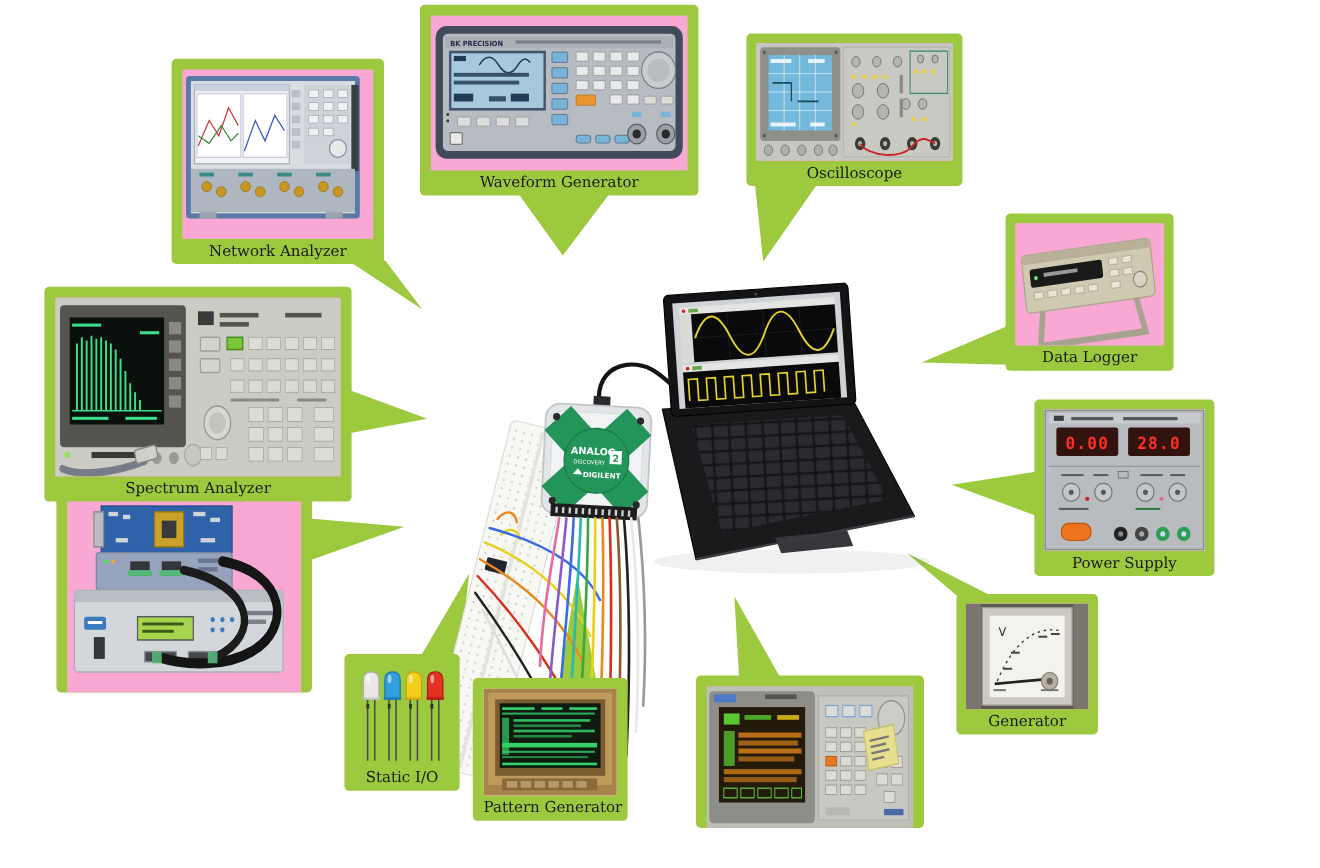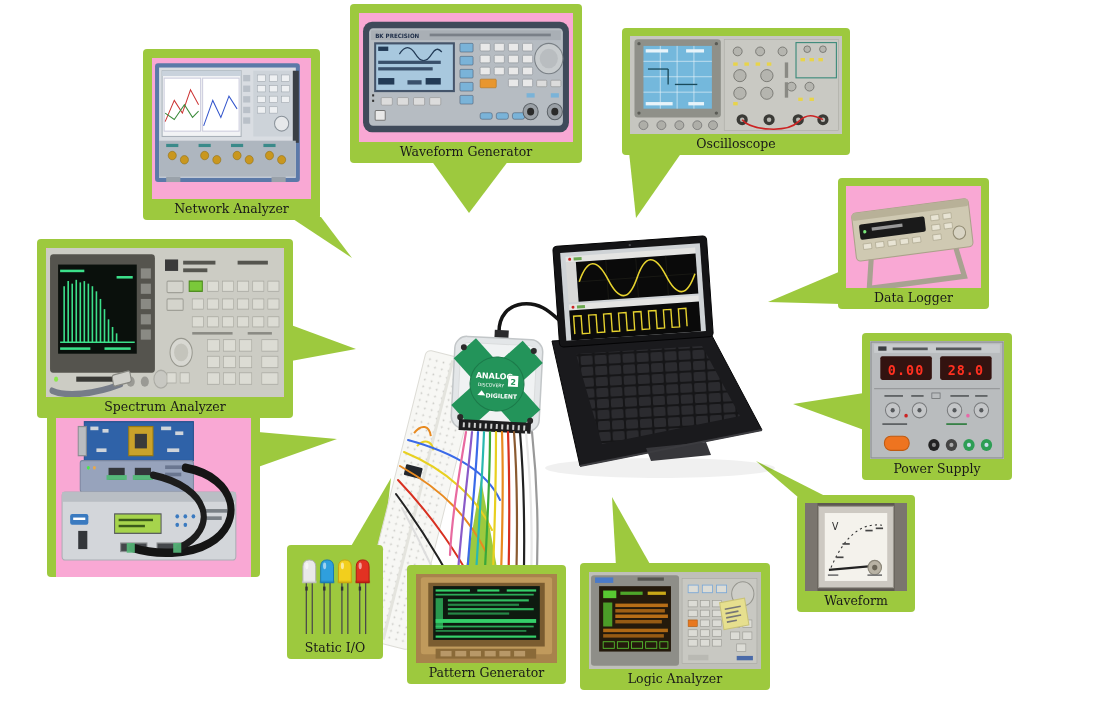--- a/index.html
+++ b/index.html
@@ -10,26 +10,26 @@
   .tails{z-index:1}
   .center{z-index:1}
   .co{position:absolute;background:#9dc93e;border-radius:4px;display:flex;flex-direction:column;
        box-sizing:border-box;padding:9px 9px 0;z-index:2;}
   .c-img{flex:1;background:#f9a8d4;overflow:hidden;}
   .c-img.nude{background:transparent;}
   .c-img svg{width:100%;height:100%;}
   .c-label{height:21px;line-height:20px;text-align:center;font-size:12.5px;color:#191919;white-space:nowrap;}
   #co-network{left:143px;top:49px;width:177px;height:171px}
   #co-waveform{left:350px;top:4px;width:232px;height:159px}
-  #co-oscilloscope{left:622px;top:28px;width:228px;height:127px;padding:8px 8px 0}
-  #co-datalogger{left:838px;top:178px;width:151px;height:131px;padding:8px 8px 0}
+  #co-oscilloscope{left:622px;top:28px;width:180px;height:127px;padding:8px 8px 0}
+  #co-datalogger{left:838px;top:178px;width:140px;height:131px;padding:8px 8px 0}
   #co-power{left:862px;top:333px;width:150px;height:147px;padding:8px 8px 0}
   #co-voltmeter{left:797px;top:495px;width:118px;height:117px;padding:8px 8px 0}
   #co-logic{left:580px;top:563px;width:190px;height:127px;padding:9px 9px 0}
-  #co-pattern{left:407px;top:565px;width:159px;height:119px;padding:9px 9px 0}
+  #co-pattern{left:394px;top:565px;width:129px;height:119px;padding:9px 9px 0}
   #co-staticio{left:287px;top:545px;width:96px;height:114px;padding:8px 4px 0}
   #co-protocol{left:47px;top:403px;width:213px;height:174px}
   #co-spectrum{left:37px;top:239px;width:256px;height:179px}
 </style>
 </head>
 <body>
 
 <div class="canvas">
 
   <svg class="lay tails" viewBox="0 0 1100 723">
@@ -463,21 +463,21 @@
           <rect x="30" y="48" width="7" height="1.5" fill="#444"></rect>
         <rect x="58" y="24" width="7" height="1.5" fill="#444"></rect>
           <rect x="68" y="22" width="7" height="1.5" fill="#444"></rect>
         <line x1="23" y1="60" x2="72" y2="56" stroke="#222" stroke-width="2"></line>
         <circle cx="67" cy="58" r="6.5" fill="#b8b2a4" stroke="#8a8578"></circle>
         <circle cx="67" cy="58" r="2.5" fill="#6a6558"></circle>
         <rect x="22" y="64" width="10" height="1.5" fill="#777"></rect>
           <rect x="60" y="64" width="14" height="1.5" fill="#777"></rect>
       </svg>
     </div>
-    <div class="c-label">Waveform</div>
+    <div class="c-label">Generator</div>
   </div>
 
   <div class="co" id="co-logic">
     <div class="c-img">
       <svg viewBox="0 0 170 89" preserveAspectRatio="none">
         <rect x="0" y="0" width="170" height="89" fill="#bfbfb9"></rect>
         <rect x="2" y="3" width="87" height="83" rx="3" fill="#8e8e88"></rect>
         <rect x="6" y="5" width="18" height="5" fill="#4a7ac8"></rect>
           <rect x="48" y="5" width="26" height="3" fill="#55554f"></rect>
         <rect x="10" y="13" width="71" height="60" fill="#241a0c"></rect>
@@ -533,21 +533,20 @@
           <rect x="146" y="77" width="16" height="4" fill="#4a6aa8"></rect>
         <g transform="rotate(-10 143 38)">
             <rect x="131" y="26" width="25" height="25" fill="#e6df8e" stroke="#c9c278"></rect>
           <rect x="135" y="32" width="16" height="1.5" fill="#777"></rect>
             <rect x="135" y="36" width="13" height="1.5" fill="#777"></rect>
             <rect x="135" y="40" width="15" height="1.5" fill="#777"></rect>
             <rect x="135" y="44" width="10" height="1.5" fill="#777"></rect>
           </g>
       </svg>
     </div>
-    <div class="c-label">Logic Analyzer</div>
   </div>
 
   <div class="co" id="co-pattern">
     <div class="c-img">
       <svg viewBox="0 0 115 81" preserveAspectRatio="none">
         <rect x="0" y="0" width="115" height="81" fill="#a8834c"></rect>
         <rect x="4" y="3" width="107" height="70" rx="2" fill="#c09a5c"></rect>
         <rect x="10" y="8" width="95" height="58" fill="#7a5c30"></rect>
         <rect x="14" y="11" width="87" height="49" fill="#0e1a10"></rect>
         <g fill="#35d06a">

